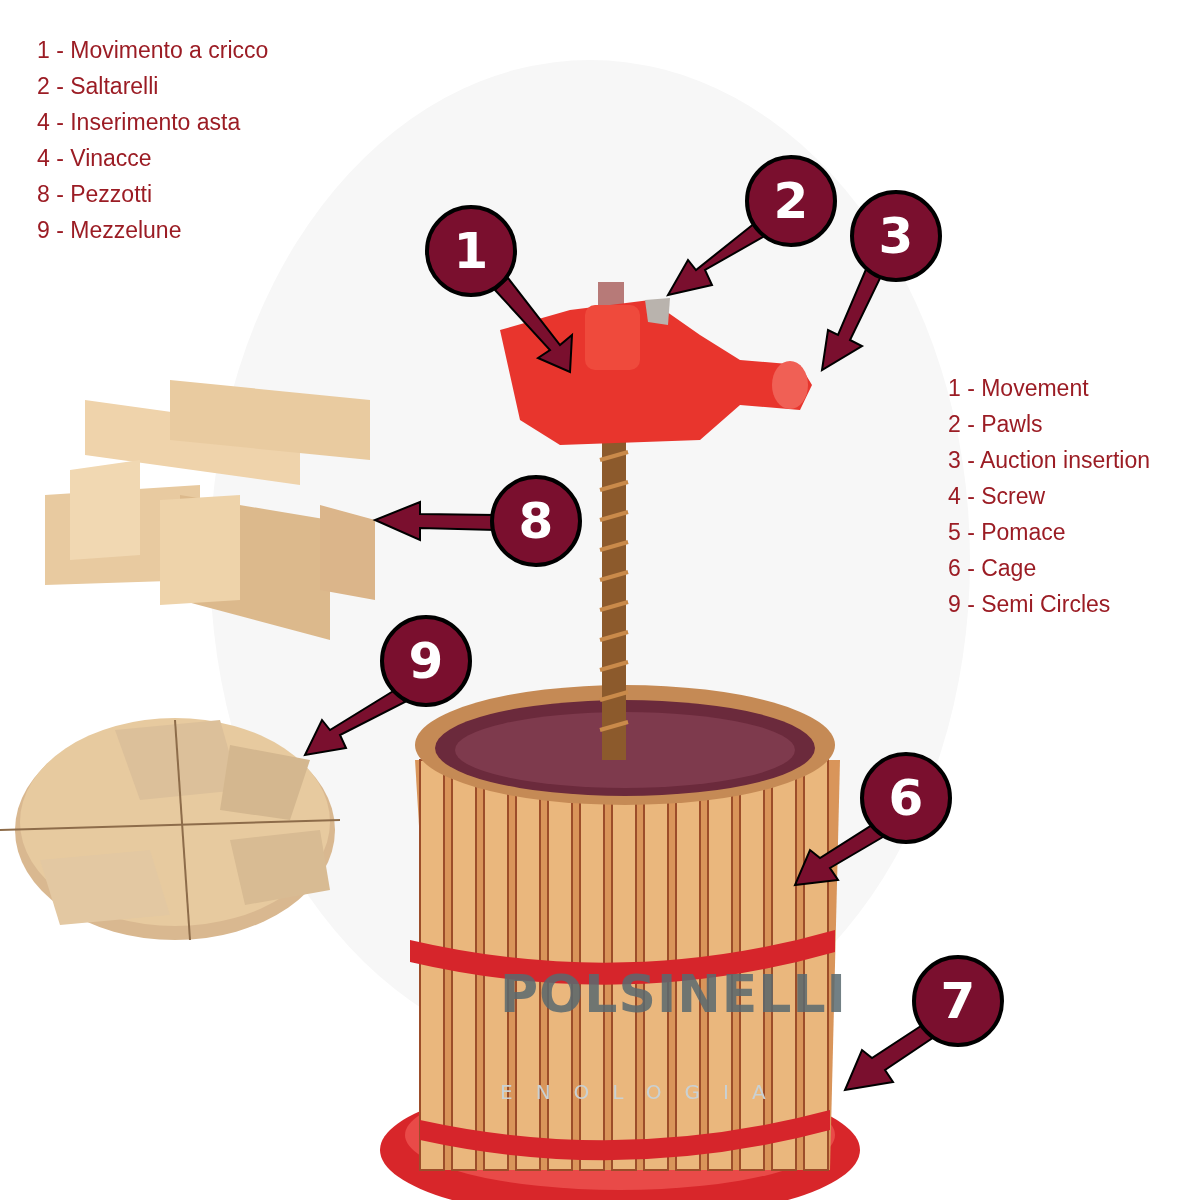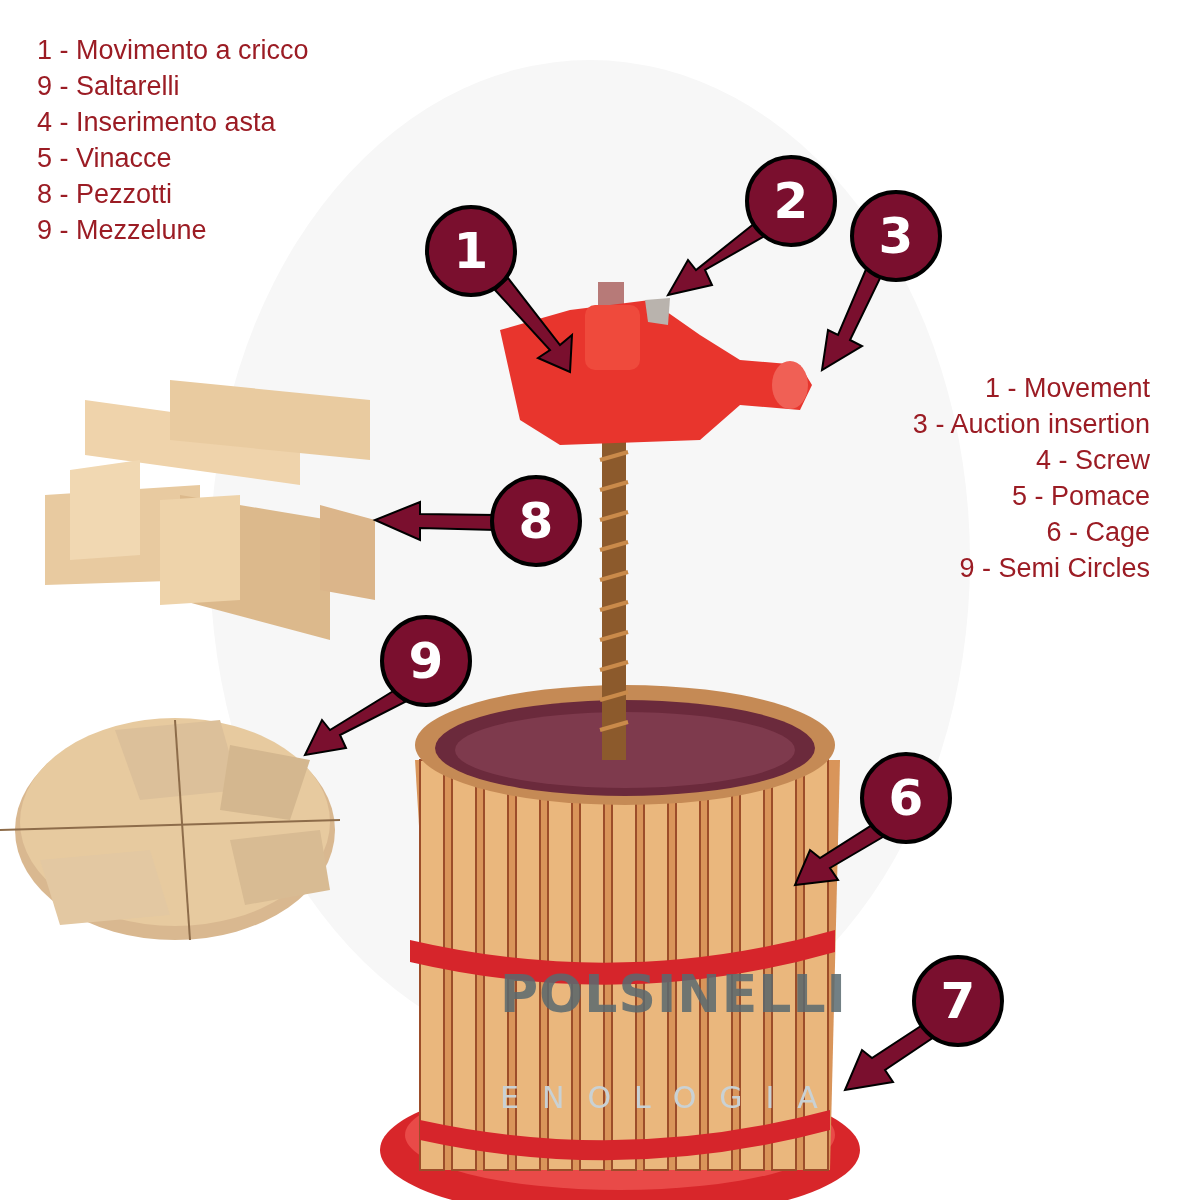--- a/index.html
+++ b/index.html
@@ -1,25 +1,25 @@
 <!DOCTYPE html>
 <html><head>
 <meta charset="utf-8">
 <style>
   html,body{margin:0;padding:0;}
   body{width:1200px;height:1200px;background:#ffffff;position:relative;overflow:hidden;font-family:"Liberation Sans",sans-serif;}
   .bgblob{position:absolute;left:210px;top:60px;width:760px;height:1000px;border-radius:50%;background:#f7f7f7;}
-  .legend{position:absolute;color:#9b1c24;font-size:27px;line-height:36px;font-family:"Liberation Sans",sans-serif;}
+  .legend{position:absolute;color:#9b1c24;font-size:23px;line-height:36px;font-family:"Liberation Sans",sans-serif;}
   .legend div{white-space:nowrap;}
   .legend-it{left:37px;top:32px;}
-  .legend-en{right:50px;top:370px;text-align:right;}
+  .legend-en{right:50px;top:370px;}
   svg.art{position:absolute;left:0;top:0;}
   .badge{position:absolute;width:92px;height:92px;border-radius:50%;background:#7a0f2e;border:4px solid #000;box-sizing:border-box;color:#fff;font-weight:bold;font-size:50px;display:flex;align-items:center;justify-content:center;font-family:"DejaVu Sans",sans-serif;}
   .brand{position:absolute;left:500px;top:964px;color:#5a6a70;font-weight:bold;font-size:52px;letter-spacing:1px;font-family:"DejaVu Sans",sans-serif;opacity:.85;}
-  .brand-sub{position:absolute;left:500px;top:1080px;color:#c9d1d4;font-size:30px;letter-spacing:23px;font-family:"DejaVu Sans",sans-serif;}
+  .brand-sub{position:absolute;left:500px;top:1080px;color:#c9d1d4;font-size:20px;letter-spacing:23px;font-family:"DejaVu Sans",sans-serif;}
 </style>
 </head>
 <body>
 
 <div class="bgblob"></div>
 
 <svg class="art" width="1200" height="1200" viewBox="0 0 1200 1200">
 
   <g>
     <ellipse cx="620" cy="1150" rx="240" ry="70" fill="#d8262a"></ellipse>
@@ -111,29 +111,30 @@
     <polygon points="395,690 405,702 340,735 346,748 305,755 322,720 330,730"></polygon>
 
     <polygon points="880,820 888,834 830,868 838,880 795,885 810,850 820,858"></polygon>
 
     <polygon points="930,1020 940,1033 885,1070 893,1082 845,1090 862,1050 872,1058"></polygon>
   </g>
 </svg>
 
 <div class="legend legend-it">
   <div>1 - Movimento a cricco</div>
-  <div>9 - Saltarelli</div>
+  <div>2 - Saltarelli</div>
   <div>4 - Inserimento asta</div>
-  <div>5 - Vinacce</div>
+  <div>4 - Vinacce</div>
   <div>8 - Pezzotti</div>
   <div>9 - Mezzelune</div>
 </div>
 
 <div class="legend legend-en">
   <div>1 - Movement</div>
+  <div>2 - Pawls</div>
   <div>3 - Auction insertion</div>
   <div>4 - Screw</div>
   <div>5 - Pomace</div>
   <div>6 - Cage</div>
   <div>9 - Semi Circles</div>
 </div>
 
 <div class="badge" style="left:425px;top:205px;">1</div>
 <div class="badge" style="left:745px;top:155px;">2</div>
 <div class="badge" style="left:850px;top:190px;">3</div>

